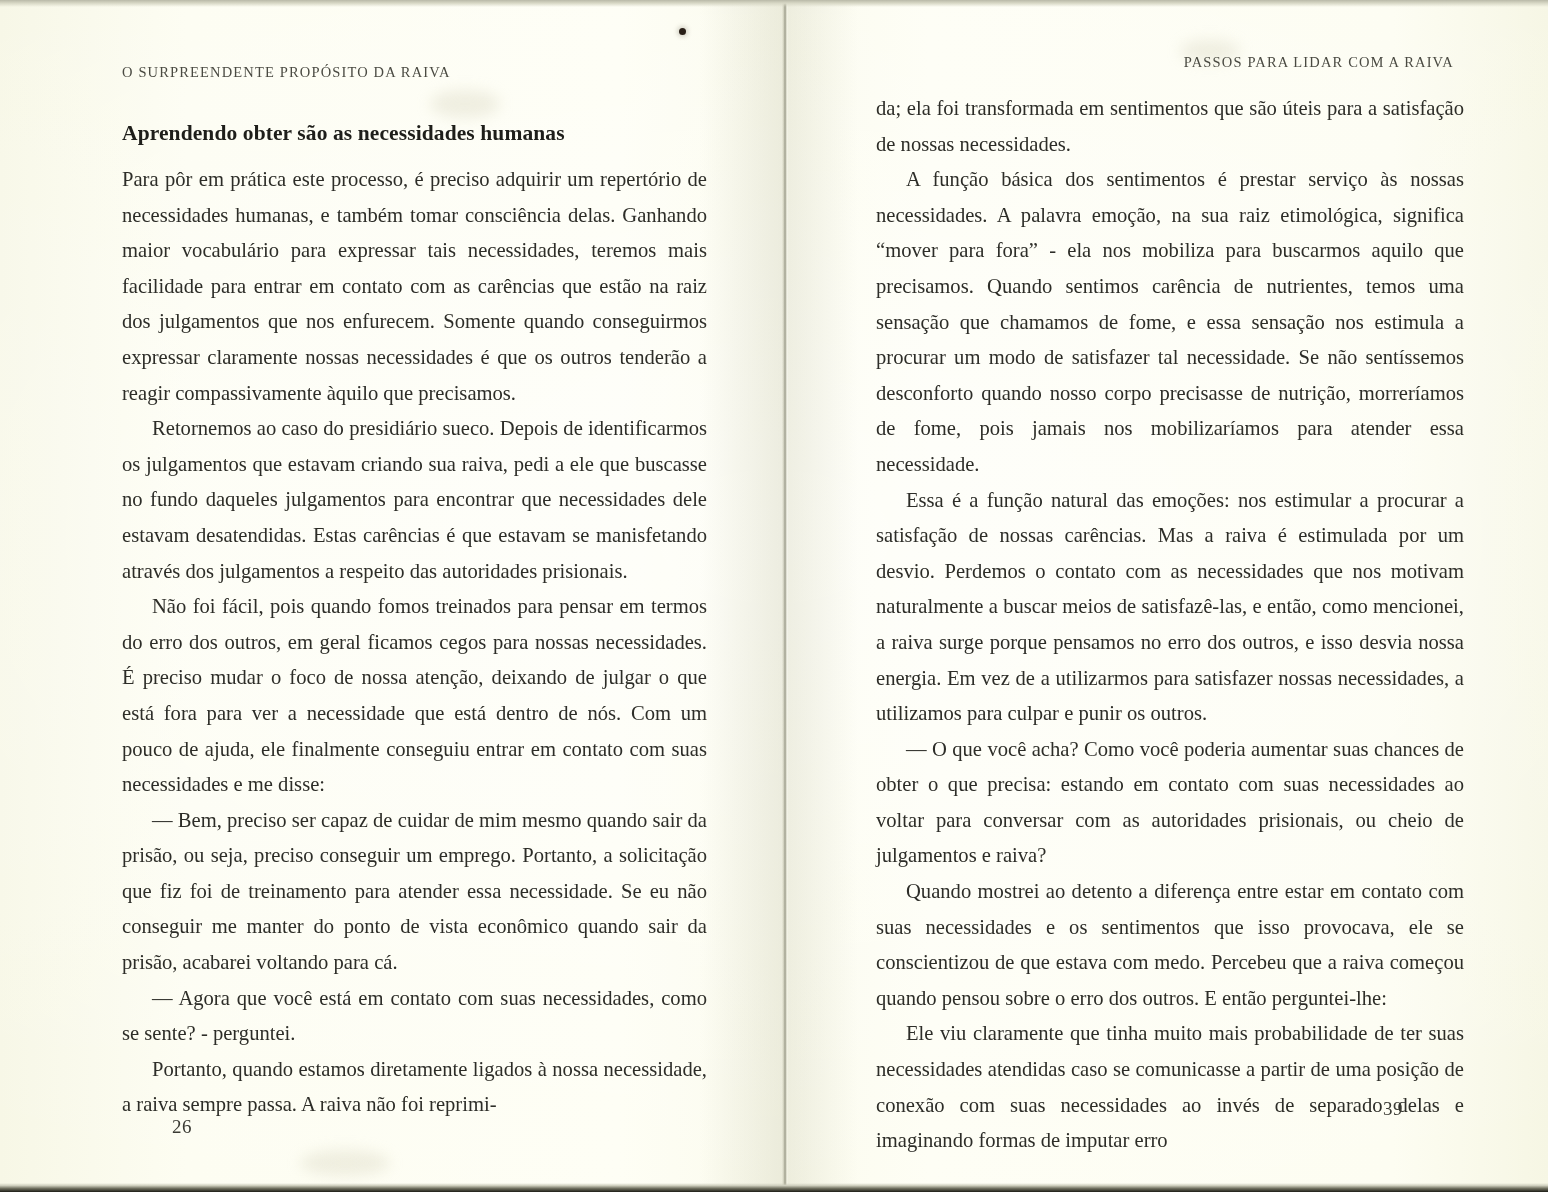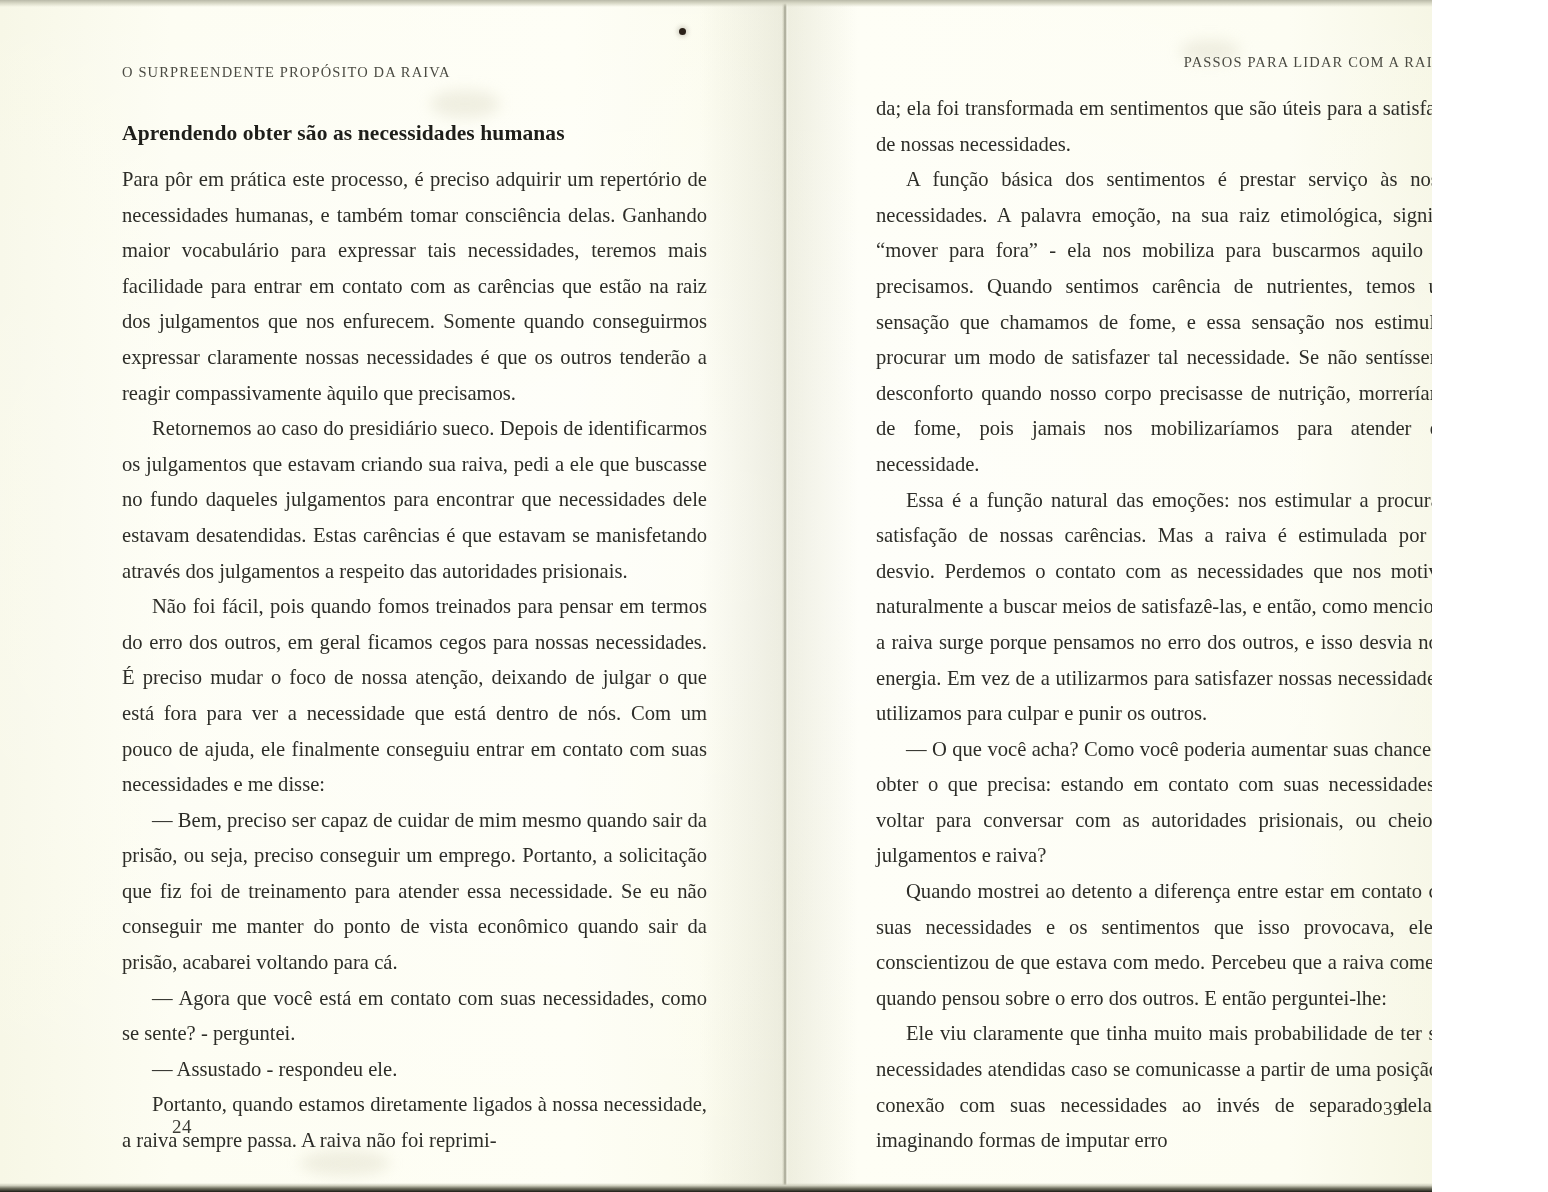--- a/index.html
+++ b/index.html
@@ -10,21 +10,21 @@
   body {
     width: 1548px;
     height: 1192px;
     overflow: hidden;
     font-family: "Liberation Serif", "DejaVu Serif", serif;
   }
 
   
   #scan {
     position: relative;
-    width: 1432px;
+    width: 1548px;
     height: 1192px;
     background: #fde047;
     overflow: hidden;
   }
 
   
   #scan::before {
     content: "";
     position: absolute;
     inset: 0;
@@ -191,26 +191,25 @@
       <p class="para">Para pôr em prática este processo, é preciso adquirir um repertório de necessidades humanas, e também tomar consciência delas. Ganhando maior vocabulário para expressar tais necessidades, teremos mais facilidade para entrar em contato com as carências que estão na raiz dos julgamentos que nos enfurecem. Somente quando conseguirmos expressar claramente nossas necessidades é que os outros tenderão a reagir compassivamente àquilo que precisamos.</p>
 
       <p class="para indent">Retornemos ao caso do presidiário sueco. Depois de identificarmos os julgamentos que estavam criando sua raiva, pedi a ele que buscasse no fundo daqueles julgamentos para encontrar que necessidades dele estavam desatendidas. Estas carências é que estavam se manisfetando através dos julgamentos a respeito das autoridades prisionais.</p>
 
       <p class="para indent">Não foi fácil, pois quando fomos treinados para pensar em termos do erro dos outros, em geral ficamos cegos para nossas necessidades. É preciso mudar o foco de nossa atenção, deixando de julgar o que está fora para ver a necessidade que está dentro de nós. Com um pouco de ajuda, ele finalmente conseguiu entrar em contato com suas necessidades e me disse:</p>
 
       <p class="para indent">— Bem, preciso ser capaz de cuidar de mim mesmo quando sair da prisão, ou seja, preciso conseguir um emprego. Portanto, a solicitação que fiz foi de treinamento para atender essa necessidade. Se eu não conseguir me manter do ponto de vista econômico quando sair da prisão, acabarei voltando para cá.</p>
 
       <p class="para indent">— Agora que você está em contato com suas necessidades, como se sente? - perguntei.</p>
 
-      <p class="para indent">— Assustado - respondeu ele.</p>
 
       <p class="para indent">Portanto, quando estamos diretamente ligados à nossa necessidade, a raiva sempre passa. A raiva não foi reprimi-</p>
     </div>
 
-    <div class="folio folio-left">24</div>
+    <div class="folio folio-left">26</div>
   </div>
 
   <div class="page page-right">
 
     <div class="running-head rh-right">PASSOS PARA LIDAR COM A RAIVA</div>
   </div>
 
   <div class="column col-right">
 
     <p class="para">da; ela foi transformada em sentimentos que são úteis para a satisfação de nossas necessidades.</p>

